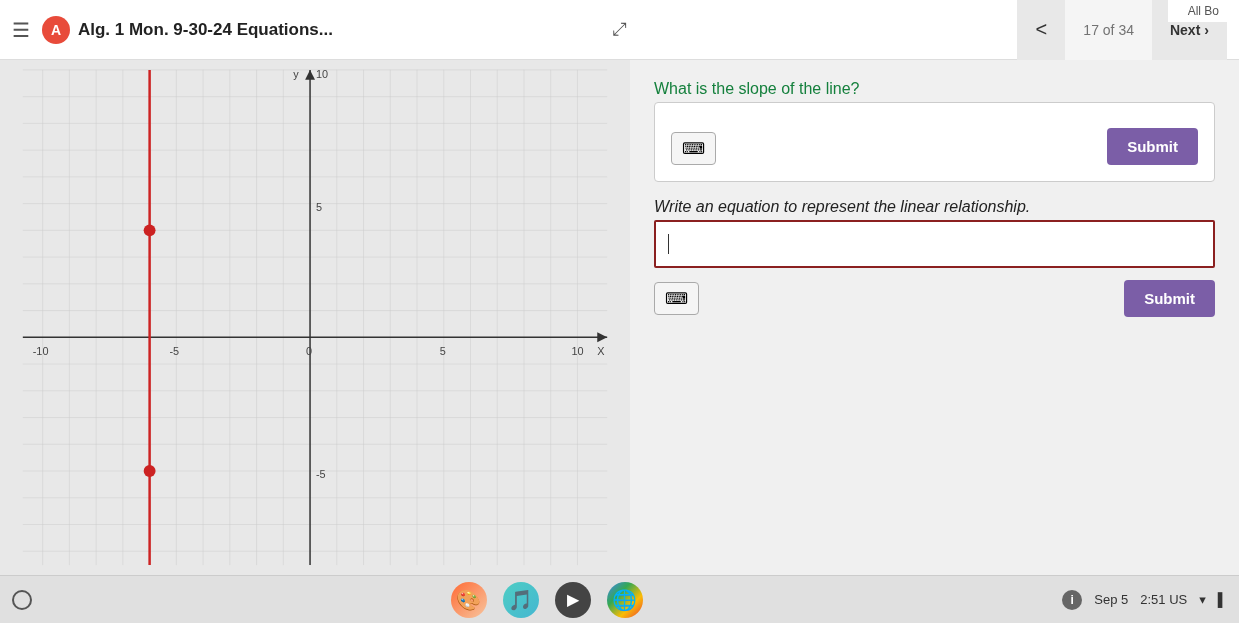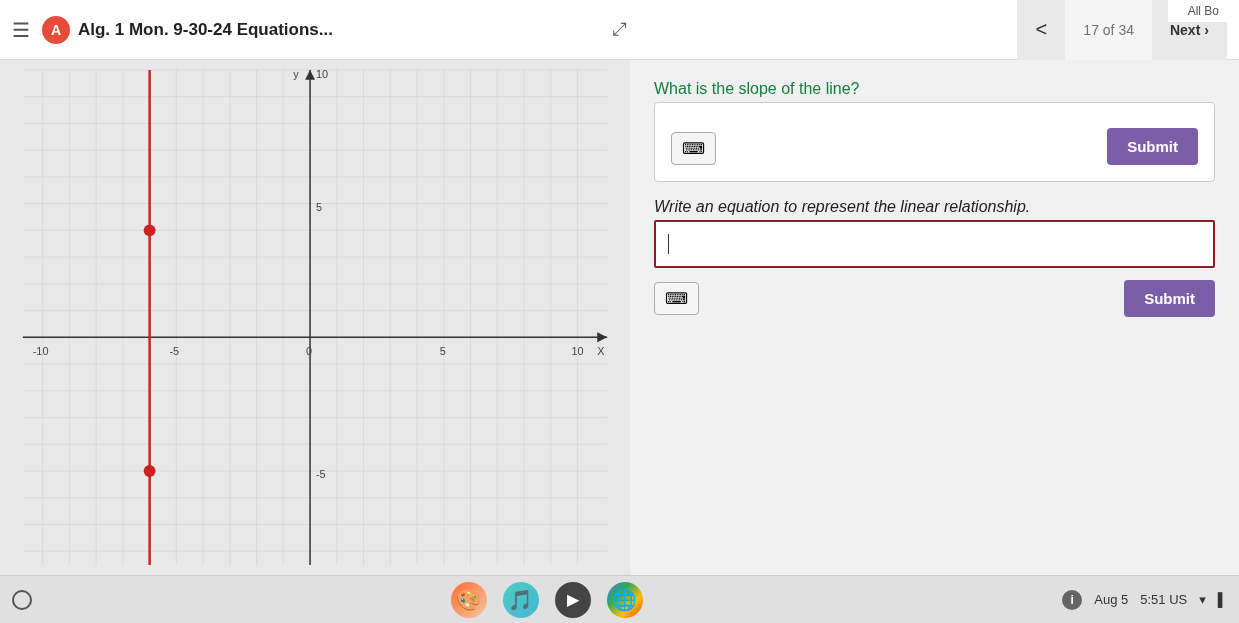--- a/index.html
+++ b/index.html
@@ -431,18 +431,18 @@
     <div class="taskbar-circle"></div>
   </div>
   <div class="taskbar-center">
     <div class="taskbar-icon app1">🎨</div>
     <div class="taskbar-icon app2">🎵</div>
     <div class="taskbar-icon app3" style="background:#444; color:#fff; font-size:16px;">▶</div>
     <div class="taskbar-icon app4">🌐</div>
   </div>
   <div class="taskbar-right">
     <div class="info-icon">i</div>
-    <span>Aug 5</span>
-    <span>5:51 US</span>
+    <span>Sep 5</span>
+    <span>2:51 US</span>
     <span>▾</span>
     <span>▌</span>
   </div>
 </div>
 
 </body></html>

